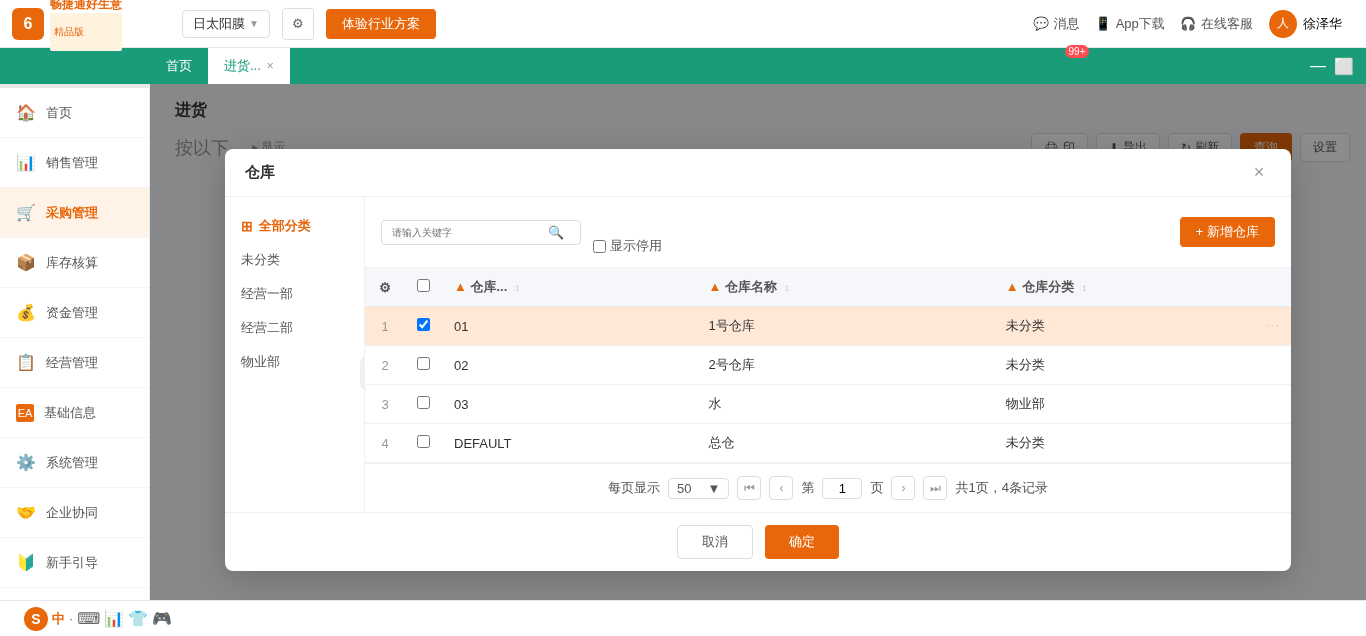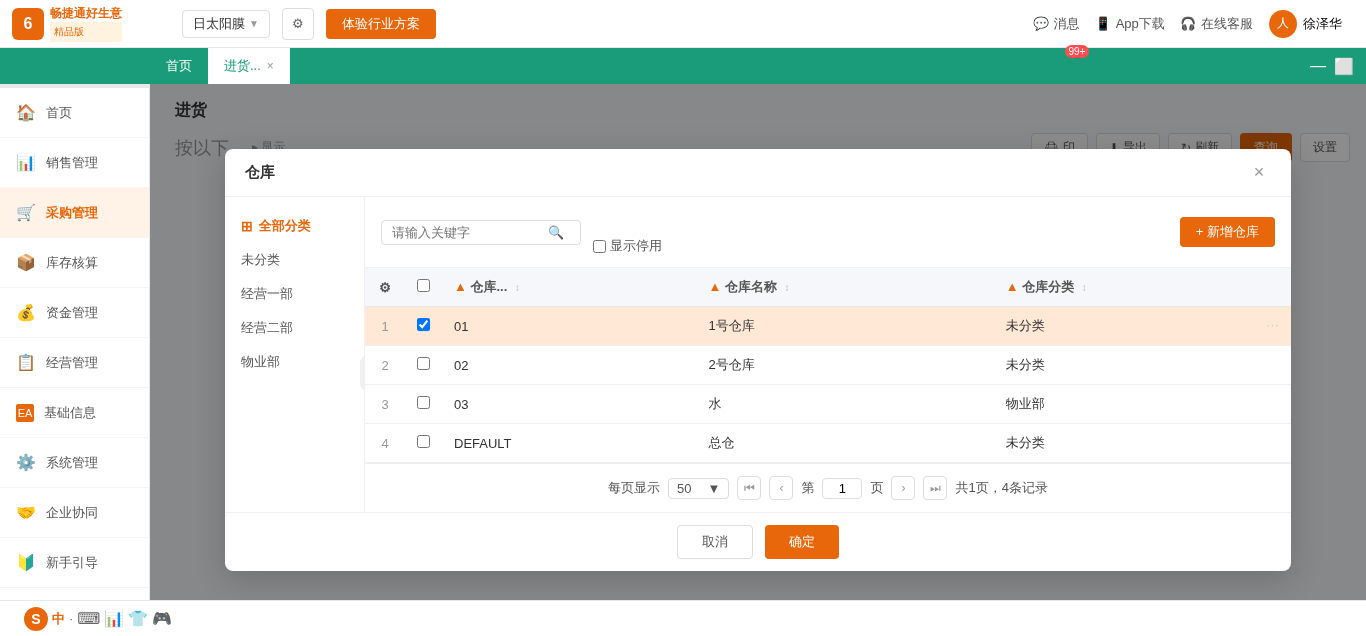--- a/index.html
+++ b/index.html
@@ -22,21 +22,21 @@
       gap: 6px;
       min-width: 150px;
     }
     .logo-icon {
       width: 32px; height: 32px;
       background: #e8670a;
       border-radius: 6px;
       display: flex; align-items: center; justify-content: center;
       color: #fff; font-weight: bold; font-size: 16px;
     }
-    .logo-sub { font-size: 10px; color: #e8670a; background: #fff3e0; padding: 3px 4px; border-radius: 2px; }
+    .logo-sub { font-size: 10px; color: #e8670a; background: #fff3e0; padding: 12px 4px; border-radius: 2px; }
     .header-middle {
       flex: 1;
       display: flex;
       align-items: center;
       gap: 12px;
       padding: 0 20px;
     }
     .store-selector {
       display: flex; align-items: center; gap: 4px;
       border: 1px solid #ddd; border-radius: 4px; padding: 4px 10px;
@@ -199,21 +199,21 @@
       gap: 12px;
       border-bottom: 1px solid #f0f0f0;
     }
     .search-box {
       display: flex; align-items: center;
       border: 1px solid #ddd; border-radius: 4px;
       padding: 4px 10px; gap: 6px;
       width: 200px;
     }
     .search-box input {
-      border: none; outline: none; font-size: 13px; color: #3b82f6; width: 150px;
+      border: none; outline: none; font-size: 10px; color: #3b82f6; width: 150px;
     }
     .search-icon { color: #999; }
     .checkbox-label { display: flex; align-items: center; gap: 4px; color: #555; cursor: pointer; margin-top: 28px; }
     .add-btn {
       margin-left: auto;
       background: #e8670a; color: #fff;
       border: none; border-radius: 4px;
       padding: 6px 16px; cursor: pointer; font-size: 13px;
       display: flex; align-items: center; gap: 4px;
     }

